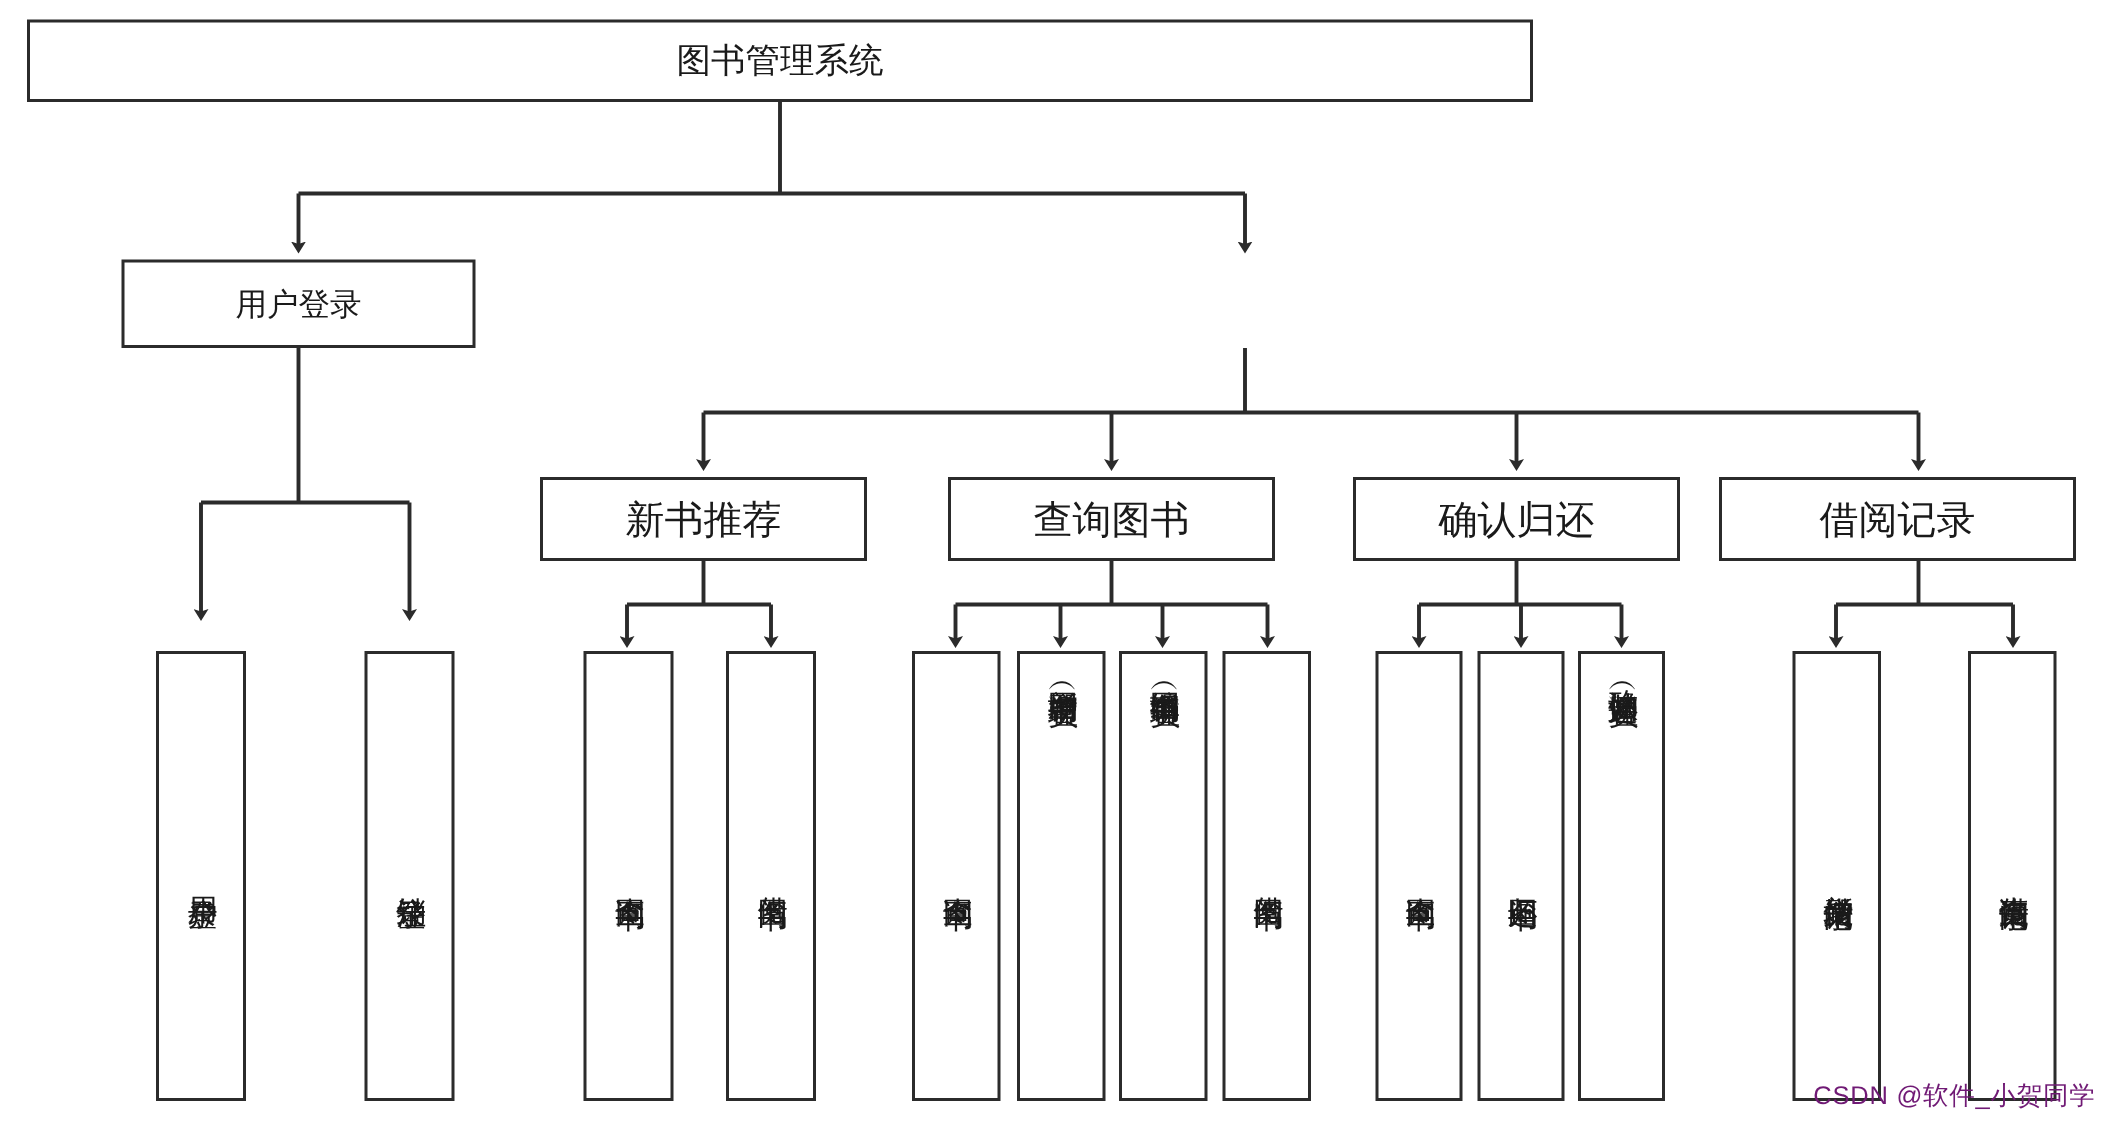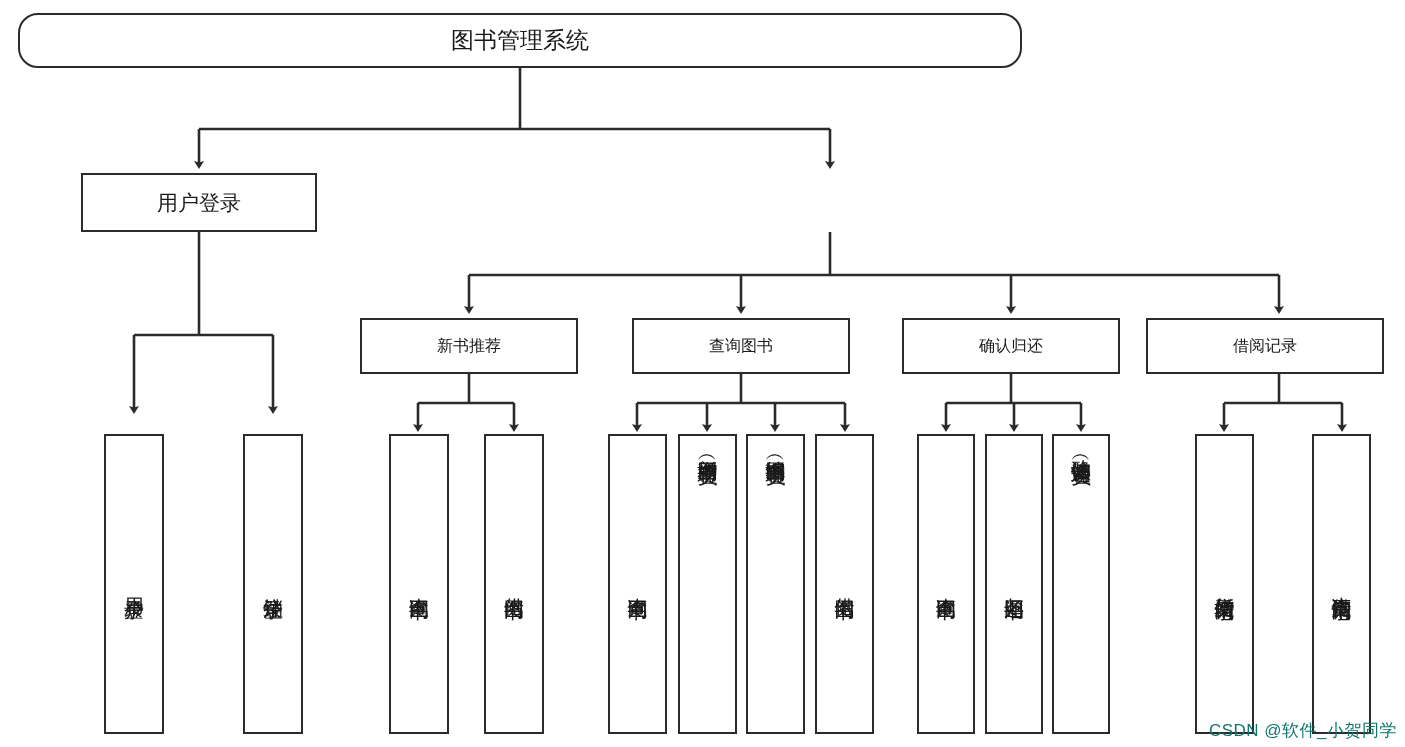--- a/index.html
+++ b/index.html
@@ -35,21 +35,21 @@
     justify-content: center;
     color: #1a1a1a;
   }
   .node.level0 {
     font-size: 23px;
   }
   .node.level1 {
     font-size: 21px;
   }
   .node.level2 {
-    font-size: 16px;
+    font-size: 26px;
   }
   .node.leaf {
     align-items: flex-start;
     justify-content: center;
     padding-top: 8px;
   }
   .node.leaf.centered {
     align-items: center;
     padding-top: 0;
   }
@@ -60,21 +60,21 @@
     line-height: 1.06;
     letter-spacing: 1px;
     color: #1a1a1a;
     white-space: nowrap;
   }
   .watermark {
     position: absolute;
     right: 8px;
     bottom: 5px;
     font-size: 17px;
-    color: #0f766e;
+    color: #701a75;
     letter-spacing: 0.5px;
     white-space: nowrap;
   }
 </style>
 </head>
 <body>
 
 <div id="canvas">
 
   <svg class="connectors" viewBox="0 0 1405 747">
@@ -122,21 +122,21 @@
       <path d="M1014,403 L1014,428" marker-end="url(#arrow)"></path>
       <path d="M1081,403 L1081,428" marker-end="url(#arrow)"></path>
 
       <path d="M1279,374 L1279,403"></path>
       <path d="M1224,403 L1342,403"></path>
       <path d="M1224,403 L1224,428" marker-end="url(#arrow)"></path>
       <path d="M1342,403 L1342,428" marker-end="url(#arrow)"></path>
     </g>
   </svg>
 
-  <div class="node level0" style="left:18px; top:13px; width:1004px; height:55px;border-radius:20px;">
+  <div class="node level0" style="left:18px; top:13px; width:1004px; height:55px;">
     <span>图书管理系统</span>
   </div>
 
   <div class="node level1" style="left:81px; top:173px; width:236px; height:59px;">
     <span>用户登录</span>
   </div>
 
   <div class="node level2" style="left:360px; top:318px; width:218px; height:56px;">
     <span>新书推荐</span>
   </div>

